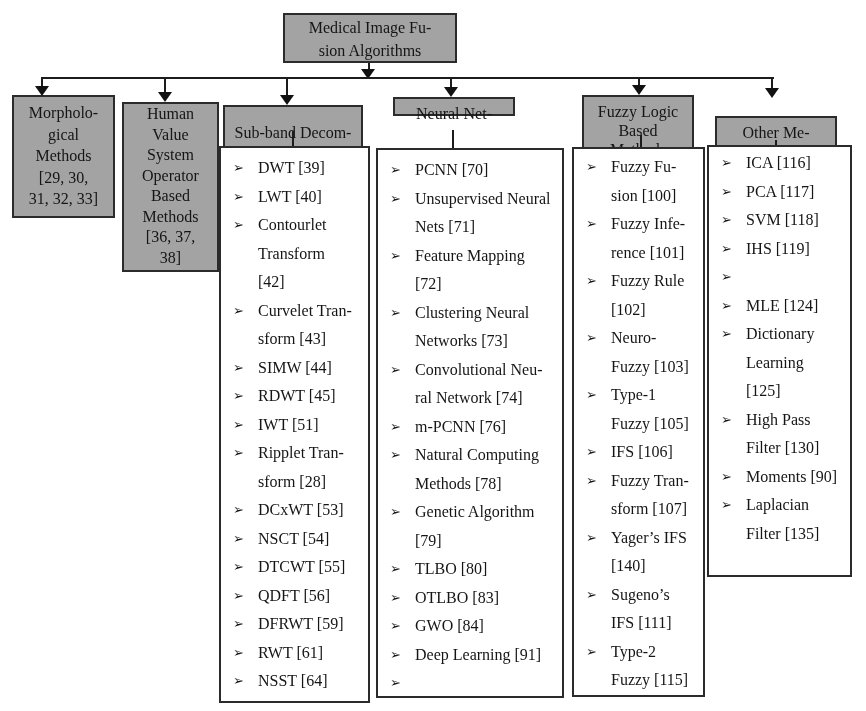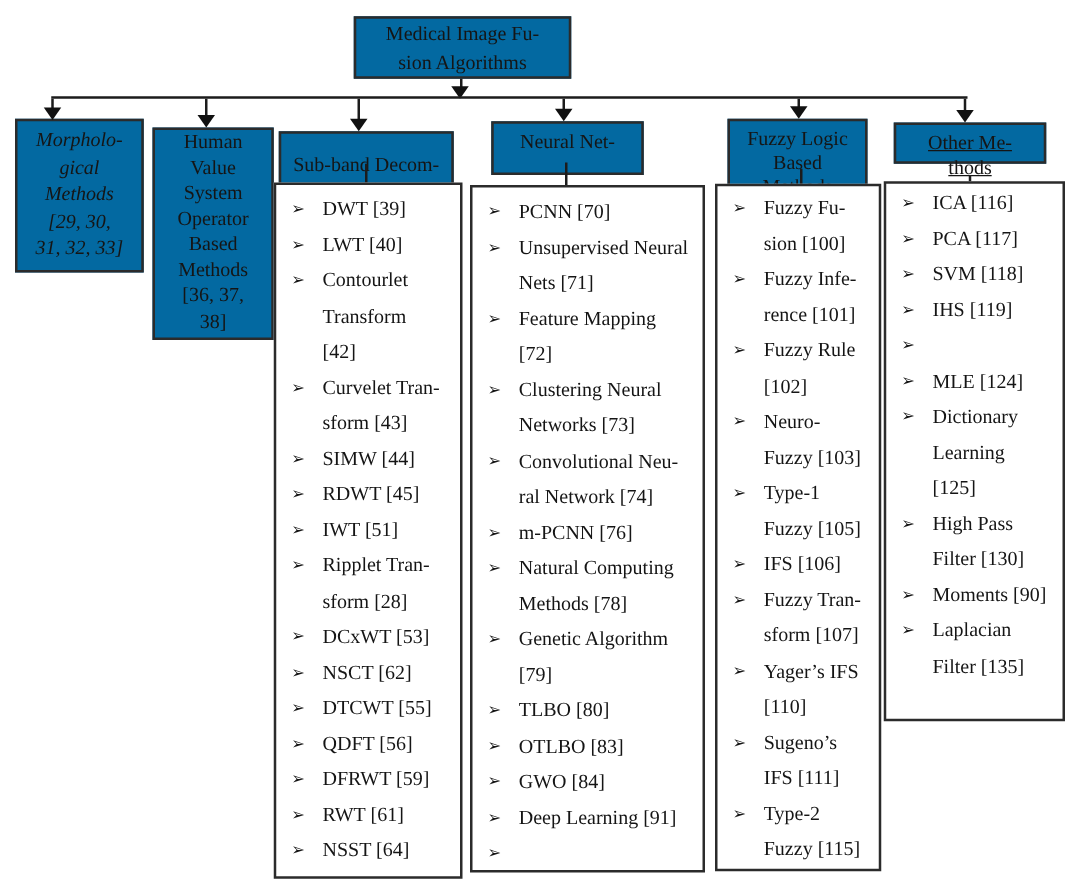--- a/index.html
+++ b/index.html
@@ -2,52 +2,52 @@
 <html><head>
 <meta charset="utf-8">
 <style>
   html, body { margin:0; padding:0; background:#ffffff; }
   .canvas {
     position:relative; width:866px; height:711px; background:#ffffff;
     font-family:"Liberation Serif", serif; color:#151515; font-size:16px;
     overflow:hidden;
   }
   .box {
-    position:absolute; box-sizing:border-box; background:#0369a1;
+    position:absolute; box-sizing:border-box; background:#a3a3a3;
     border:2px solid #2b2b2b; text-align:center;
   }
   .tline { display:block; white-space:nowrap; }
 
   
   .root-box { left:283px; top:13px; width:174px; height:50px; z-index:2; }
   .root-box .tline { line-height:23px; }
   .root-box .lines { padding-top:1px; }
 
   
   .hdr-morph { left:12px;  top:95px;  width:103px; height:123px; z-index:2; }
-  .hdr-morph .tline { line-height:21.5px;font-style:italic; }
+  .hdr-morph .tline { line-height:21.5px; }
   .hdr-morph .lines { padding-top:5px; }
 
   .hdr-human { left:122px; top:102px; width:97px;  height:170px; z-index:2; }
   .hdr-human .tline { line-height:20.5px; }
   .hdr-human .lines { padding-top:0;text-align:center; }
 
   
   .hdr-subband { left:223px; top:105px; width:140px; height:44px; z-index:2; }
   .hdr-subband .tline { line-height:19.5px; }
   .hdr-subband .lines { padding-top:16px; }
 
-  .hdr-neural { left:393px; top:97px; width:122px; height:43px; z-index:2; }
+  .hdr-neural { left:393px; top:97px; width:122px; height:19px; z-index:2; }
   .hdr-neural .tline { line-height:29px; }
 
   .hdr-fuzzy { left:582px; top:95px; width:112px; height:60px; z-index:2; }
   .hdr-fuzzy .tline { line-height:19px; }
   .hdr-fuzzy .lines { padding-top:5px; }
 
-  .hdr-other { left:715px; top:98px; width:122px; height:33px; z-index:2;text-decoration:underline; }
+  .hdr-other { left:715px; top:116px; width:122px; height:33px; z-index:2; }
   .hdr-other .tline { line-height:20px; }
   .hdr-other .lines { padding-top:5px; }
 
   
   .list {
     position:absolute; box-sizing:border-box; background:#ffffff;
     border:2px solid #2b2b2b; z-index:4; text-align:left; padding-top:6px;
   }
   .list-subband { left:219px; top:146px; width:151px; height:557px; }
   .list-neural  { left:376px; top:148px; width:188px; height:550px; }
@@ -172,21 +172,21 @@
   <div class="list list-subband">
       <div class="item"><span class="bullet">➢</span><span><span class="iline">DWT [39]</span></span></div>
       <div class="item"><span class="bullet">➢</span><span><span class="iline">LWT [40]</span></span></div>
       <div class="item"><span class="bullet">➢</span><span><span class="iline">Contourlet</span><span class="iline">Transform</span><span class="iline">[42]</span></span></div>
       <div class="item"><span class="bullet">➢</span><span><span class="iline">Curvelet Tran-</span><span class="iline">sform [43]</span></span></div>
       <div class="item"><span class="bullet">➢</span><span><span class="iline">SIMW [44]</span></span></div>
       <div class="item"><span class="bullet">➢</span><span><span class="iline">RDWT [45]</span></span></div>
       <div class="item"><span class="bullet">➢</span><span><span class="iline">IWT [51]</span></span></div>
       <div class="item"><span class="bullet">➢</span><span><span class="iline">Ripplet Tran-</span><span class="iline">sform [28]</span></span></div>
       <div class="item"><span class="bullet">➢</span><span><span class="iline">DCxWT [53]</span></span></div>
-      <div class="item"><span class="bullet">➢</span><span><span class="iline">NSCT [62]</span></span></div>
+      <div class="item"><span class="bullet">➢</span><span><span class="iline">NSCT [54]</span></span></div>
       <div class="item"><span class="bullet">➢</span><span><span class="iline">DTCWT [55]</span></span></div>
       <div class="item"><span class="bullet">➢</span><span><span class="iline">QDFT [56]</span></span></div>
       <div class="item"><span class="bullet">➢</span><span><span class="iline">DFRWT [59]</span></span></div>
       <div class="item"><span class="bullet">➢</span><span><span class="iline">RWT [61]</span></span></div>
       <div class="item"><span class="bullet">➢</span><span><span class="iline">NSST [64]</span></span></div>
     </div>
   <div class="list list-neural">
       <div class="item"><span class="bullet">➢</span><span><span class="iline">PCNN [70]</span></span></div>
       <div class="item"><span class="bullet">➢</span><span><span class="iline">Unsupervised Neural</span><span class="iline">Nets [71]</span></span></div>
       <div class="item"><span class="bullet">➢</span><span><span class="iline">Feature Mapping</span><span class="iline">[72]</span></span></div>
@@ -202,21 +202,21 @@
       <div class="item"><span class="bullet">➢</span><span><span class="iline"></span></span></div>
     </div>
   <div class="list list-fuzzy">
       <div class="item"><span class="bullet">➢</span><span><span class="iline">Fuzzy Fu-</span><span class="iline">sion [100]</span></span></div>
       <div class="item"><span class="bullet">➢</span><span><span class="iline">Fuzzy Infe-</span><span class="iline">rence [101]</span></span></div>
       <div class="item"><span class="bullet">➢</span><span><span class="iline">Fuzzy Rule</span><span class="iline">[102]</span></span></div>
       <div class="item"><span class="bullet">➢</span><span><span class="iline">Neuro-</span><span class="iline">Fuzzy [103]</span></span></div>
       <div class="item"><span class="bullet">➢</span><span><span class="iline">Type-1</span><span class="iline">Fuzzy [105]</span></span></div>
       <div class="item"><span class="bullet">➢</span><span><span class="iline">IFS [106]</span></span></div>
       <div class="item"><span class="bullet">➢</span><span><span class="iline">Fuzzy Tran-</span><span class="iline">sform [107]</span></span></div>
-      <div class="item"><span class="bullet">➢</span><span><span class="iline">Yager’s IFS</span><span class="iline">[110]</span></span></div>
+      <div class="item"><span class="bullet">➢</span><span><span class="iline">Yager’s IFS</span><span class="iline">[140]</span></span></div>
       <div class="item"><span class="bullet">➢</span><span><span class="iline">Sugeno’s</span><span class="iline">IFS [111]</span></span></div>
       <div class="item"><span class="bullet">➢</span><span><span class="iline">Type-2</span><span class="iline">Fuzzy [115]</span></span></div>
     </div>
   <div class="list list-other">
       <div class="item"><span class="bullet">➢</span><span><span class="iline">ICA [116]</span></span></div>
       <div class="item"><span class="bullet">➢</span><span><span class="iline">PCA [117]</span></span></div>
       <div class="item"><span class="bullet">➢</span><span><span class="iline">SVM [118]</span></span></div>
       <div class="item"><span class="bullet">➢</span><span><span class="iline">IHS [119]</span></span></div>
       <div class="item"><span class="bullet">➢</span></div>
       <div class="item"><span class="bullet">➢</span><span><span class="iline">MLE [124]</span></span></div>

